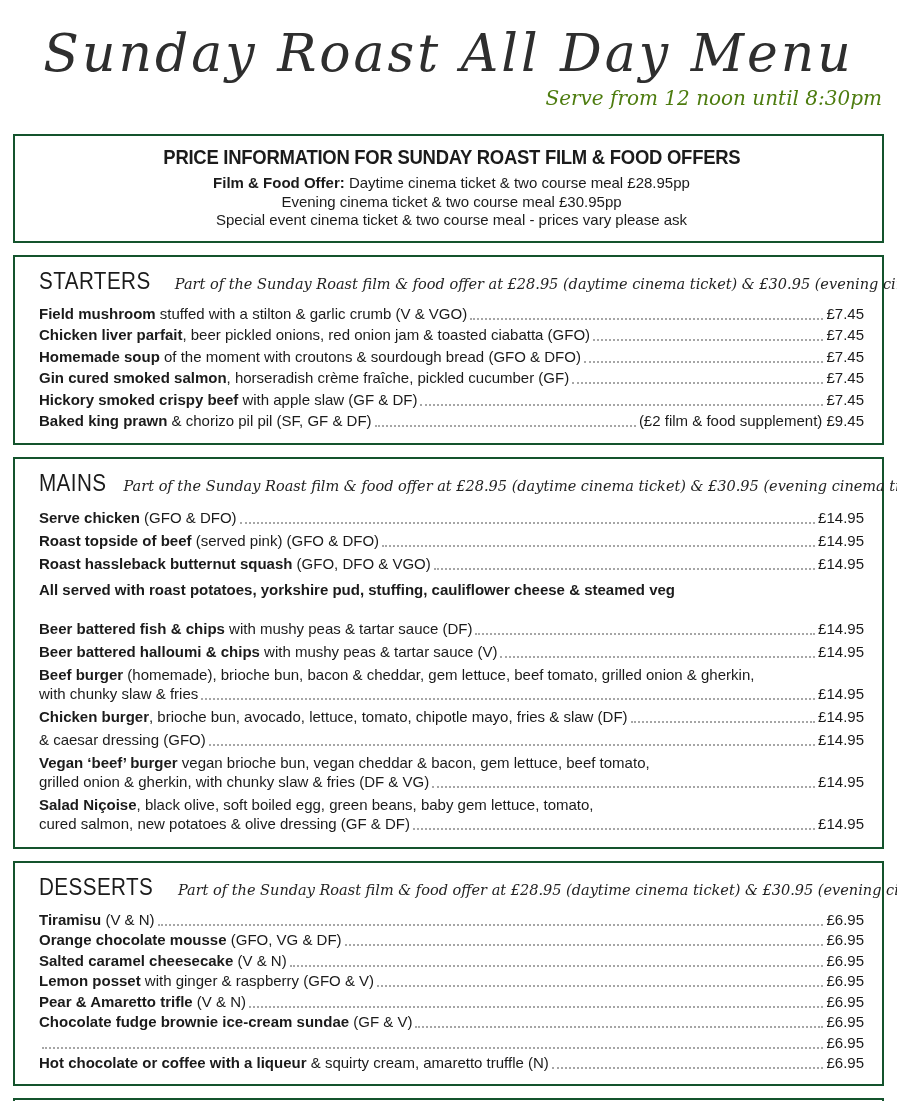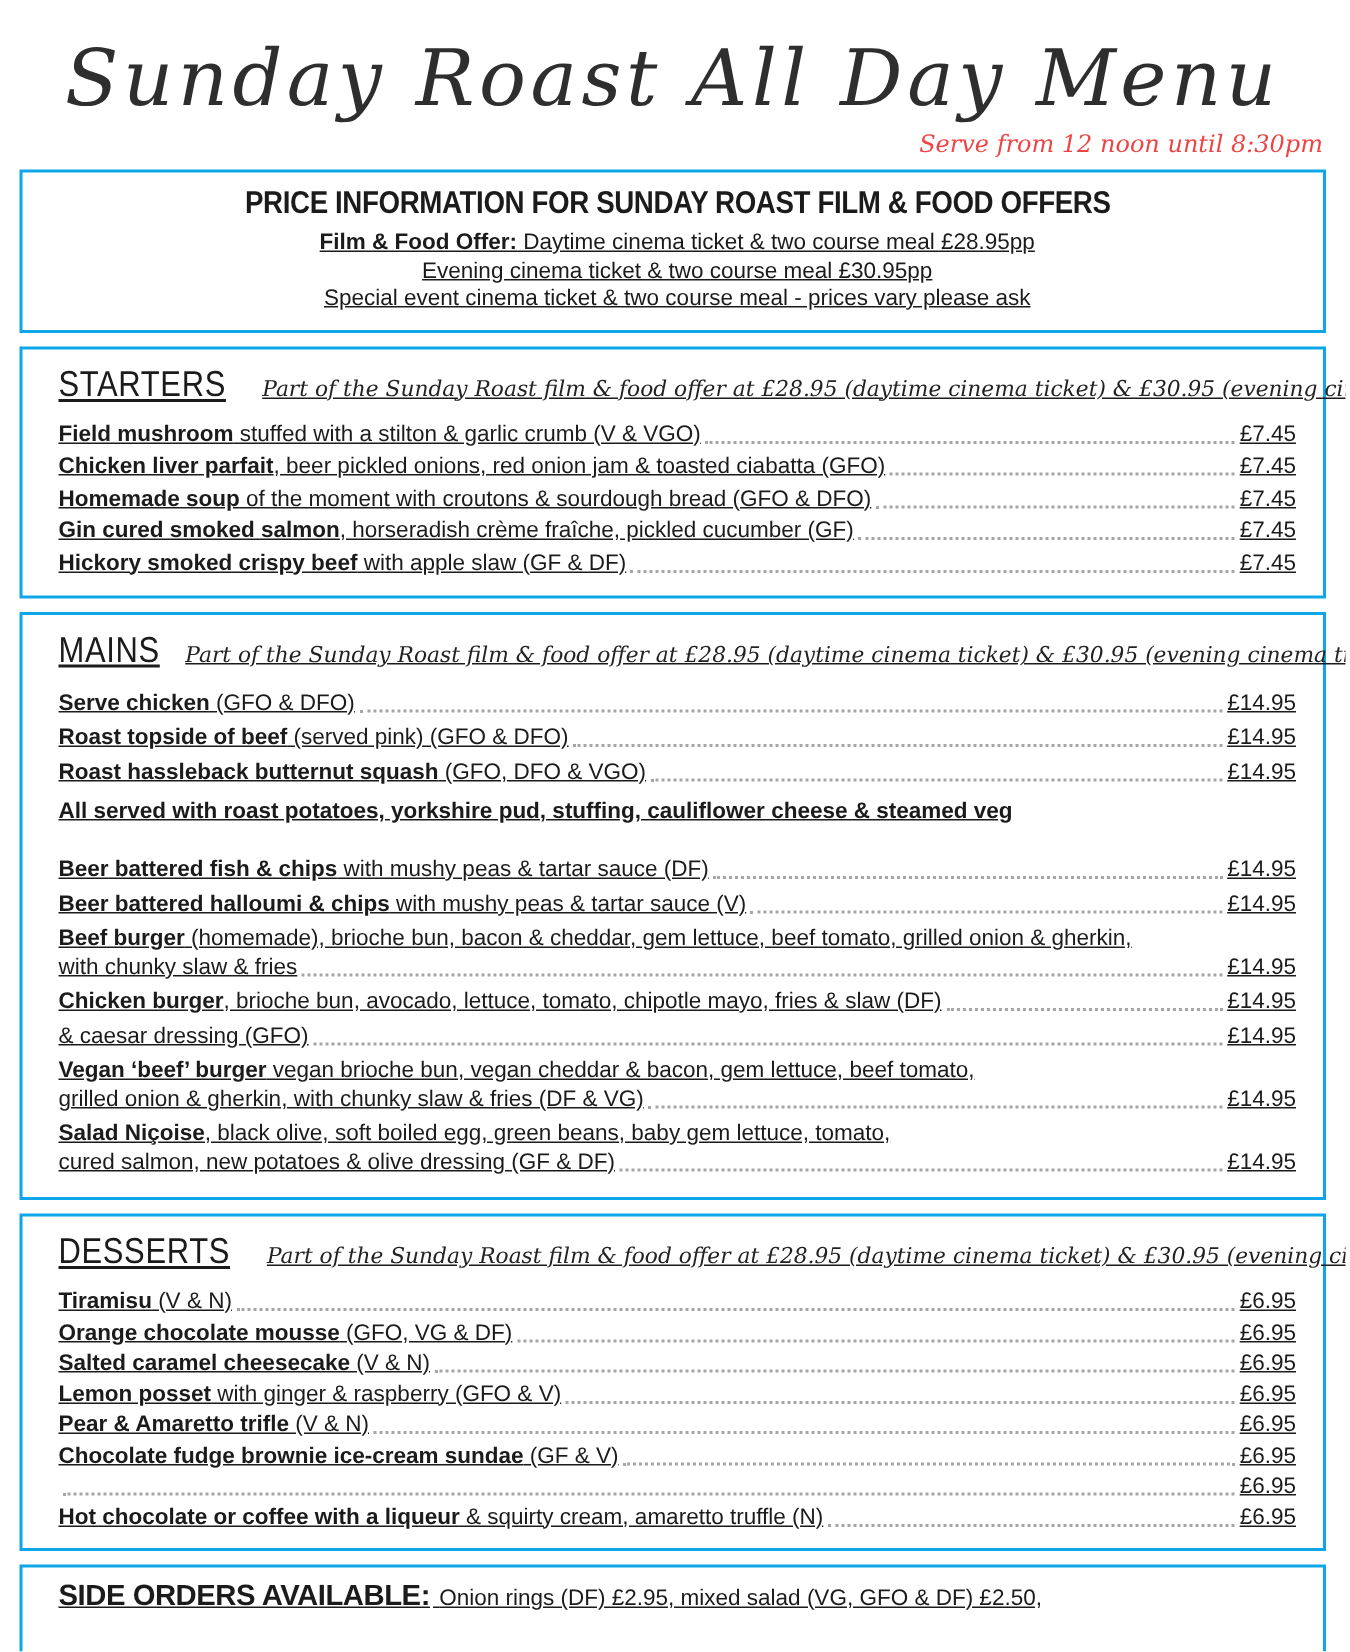--- a/index.html
+++ b/index.html
@@ -16,34 +16,33 @@
     font-size: 52px;
     line-height: 74px;
     text-align: center;
     color: #2e2e2e;
     letter-spacing: 3px;
     white-space: nowrap;
   }
   .serve-note {
     font-family: "DejaVu Serif", serif;
     font-style: italic;
-    font-size: 16px;
+    font-size: 20px;
     text-align: right;
-    color: #ef4444;
+    color: #4d7c0f;
     margin-top: -4px;
-    margin-bottom: 8px;
+    margin-bottom: 24px;
   }
 
   
   .box {
-    margin: 0 13px 9px 13px;
-    border: 2px solid #0ea5e9;
+    margin: 12px 13px 9px 13px;
+    border: 2px solid #14532d;
     background: #fff;
     padding: 10px 18px 10px 24px;
-    text-decoration: underline;
   }
 
   
   .price-box { text-align: center; padding-top: 9px; padding-bottom: 11px; }
   .price-head-wrap { margin-bottom: 5px; }
   .price-head {
     display: inline-block;
     transform: scaleX(0.88);
     font-weight: bold;
     font-size: 21px;
@@ -167,20 +166,27 @@
             <span class="price">£7.45</span>
           </div>
         </div>
         <div class="item">
           <div class="row">
             <span class="t"><span class="b">Hickory smoked crispy beef</span><span> with apple slaw (GF &amp; DF)</span></span>
             <span class="dots"></span>
             <span class="price">£7.45</span>
           </div>
         </div>
+        <div class="item">
+          <div class="row">
+            <span class="t"><span class="b">Baked king prawn</span><span> &amp; chorizo pil pil (SF, GF &amp; DF)</span></span>
+            <span class="dots"></span>
+            <span class="price">(£2 film &amp; food supplement) £9.45</span>
+          </div>
+        </div>
       </div>
   </section>
 
   <section class="box sec sec-mains">
     <div class="sec-header">
       <span class="sec-title">MAINS</span>
       <span class="tagline">Part of the Sunday Roast film &amp; food offer at £28.95 (daytime cinema ticket) &amp; £30.95 (evening cinema ticket)</span>
     </div>
     <div class="items">
         <div class="item">

